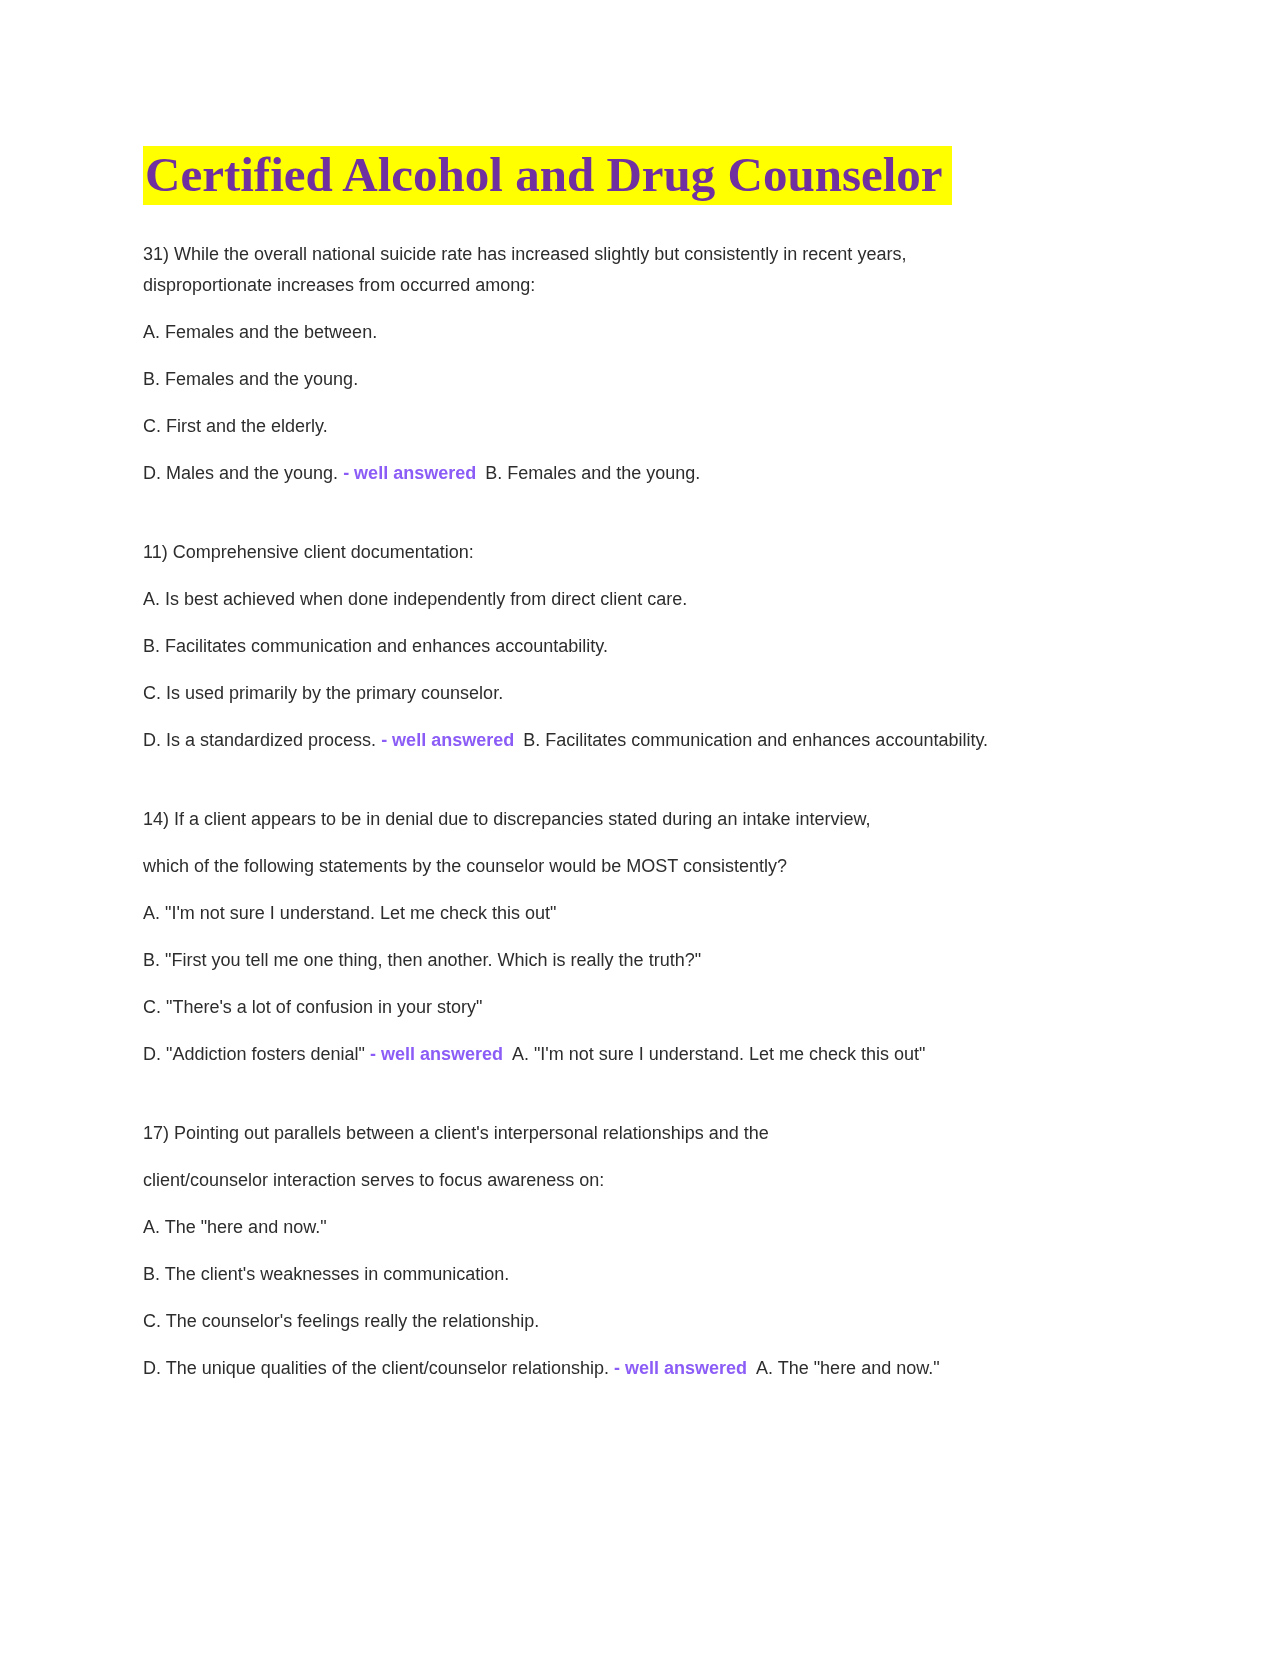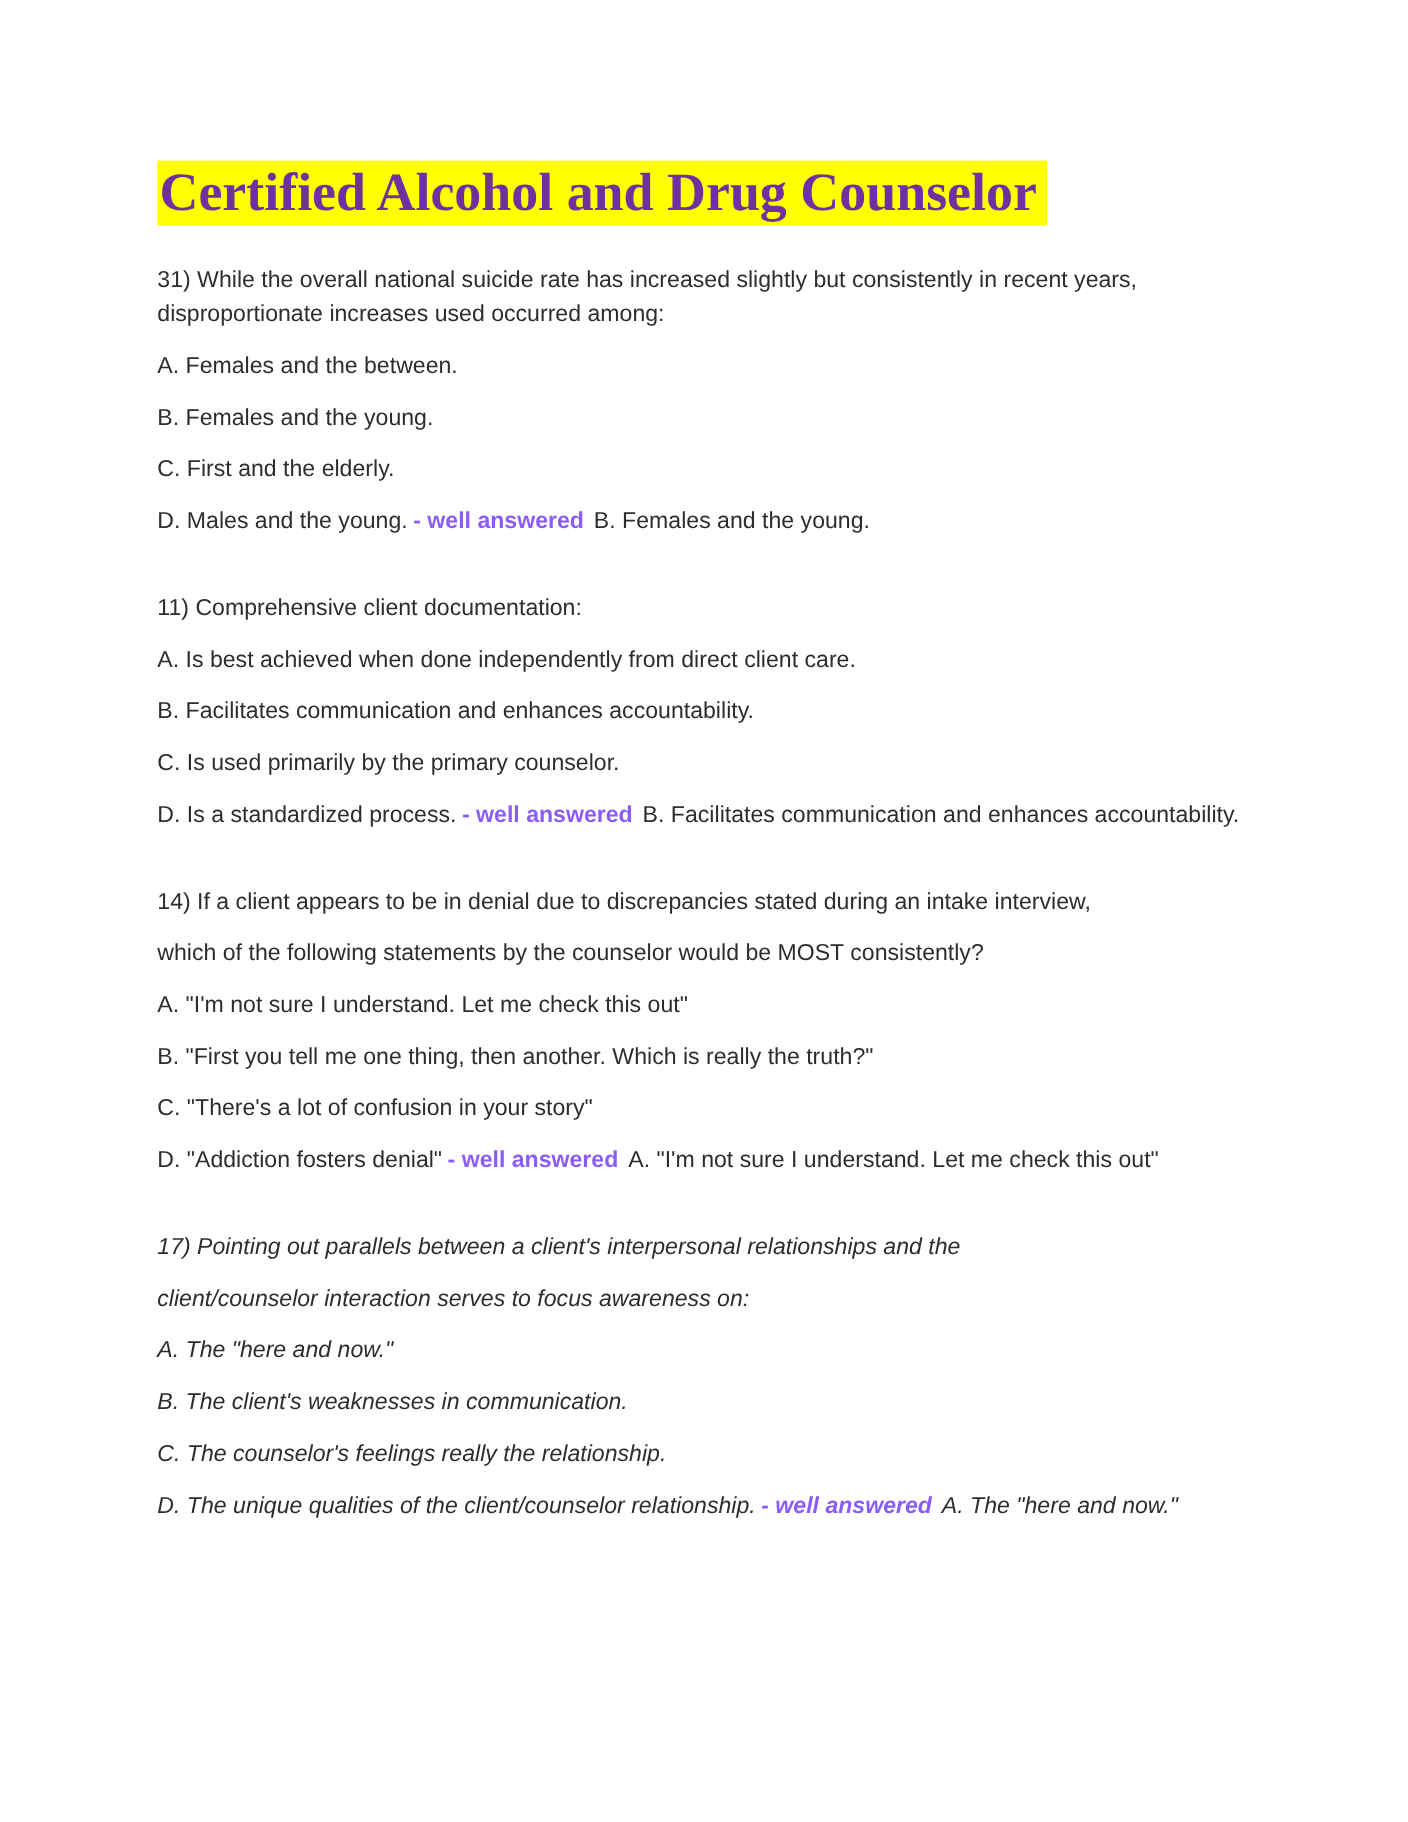--- a/index.html
+++ b/index.html
@@ -30,53 +30,52 @@
     line-height: 57px;
     white-space: nowrap;
   }
   .title-line .hl {
     background: #ffff00;
     padding: 1px 9px 3px 2px;
   }
   
   .line {
     margin: 0 0 16px 0;
-    font-size: 21px;
+    font-size: 18px;
     line-height: 31px;
     color: #2d2d2d;
     white-space: nowrap;
   }
   .line.tight {
     margin-bottom: 0;
   }
   .question {
     margin-bottom: 48px;
   }
   .question:last-child {
     margin-bottom: 0;
-    font-style: italic;
   }
   .marker {
     color: #8b5cf6;
     font-weight: bold;
     margin: 0 9px 0 5px;
   }
 </style>
 </head>
 <body>
 
 <div class="doc">
 
   <h1 class="doc-title">
     <div class="title-line"><span class="hl">Certified Alcohol and Drug Counselor</span></div>
   </h1>
 
   <div class="question">
     <p class="line tight">31) While the overall national suicide rate has increased slightly but consistently in recent years,</p>
-    <p class="line">disproportionate increases used occurred among:</p>
+    <p class="line">disproportionate increases from occurred among:</p>
     <p class="line">A. Females and the between.</p>
     <p class="line">B. Females and the young.</p>
     <p class="line">C. First and the elderly.</p>
     <p class="line"><span>D. Males and the young.</span><span class="marker">- well answered</span><span>B. Females and the young.</span></p>
   </div>
 
   <div class="question">
     <p class="line">11) Comprehensive client documentation:</p>
     <p class="line">A. Is best achieved when done independently from direct client care.</p>
     <p class="line">B. Facilitates communication and enhances accountability.</p>

